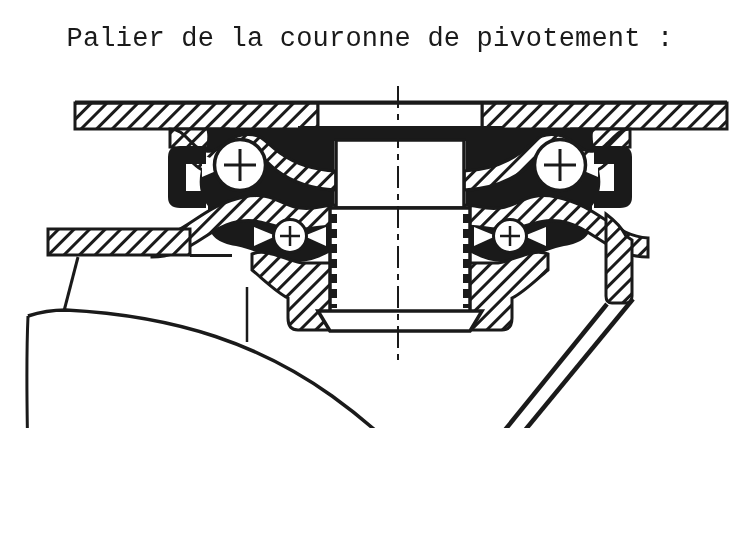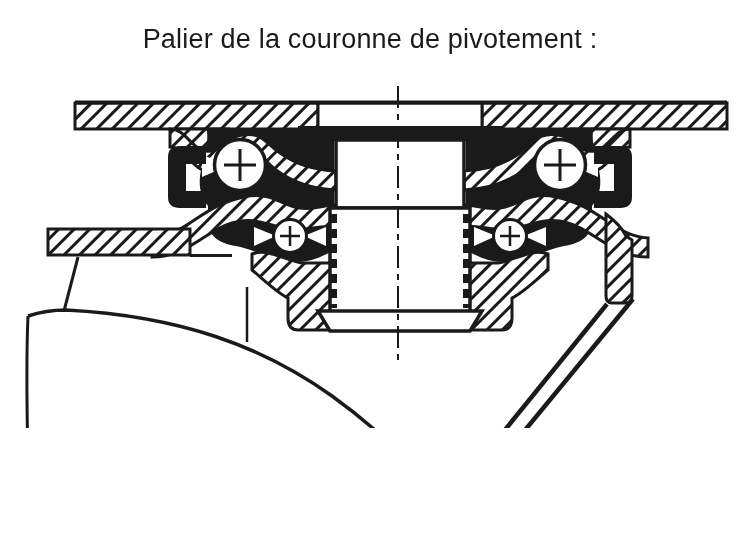--- a/index.html
+++ b/index.html
@@ -5,21 +5,21 @@
   :root{
     --ink:#1a1a1a;
     --paper:#ffffff;
   }
   html,body{margin:0;padding:0;background:var(--paper);}
   .page{
     position:relative;
     width:750px;height:428px;
     background:var(--paper);
     overflow:hidden;
-    font-family:Liberation Sans, sans-serif;
+    font-family:Liberation Mono, monospace;
   }
   .figure-title{
     position:absolute;
     left:0; right:10px; top:24px;
     text-align:center;
     font-size:27px;
     letter-spacing:0.2px;
     color:var(--ink);
     white-space:nowrap;
   }

